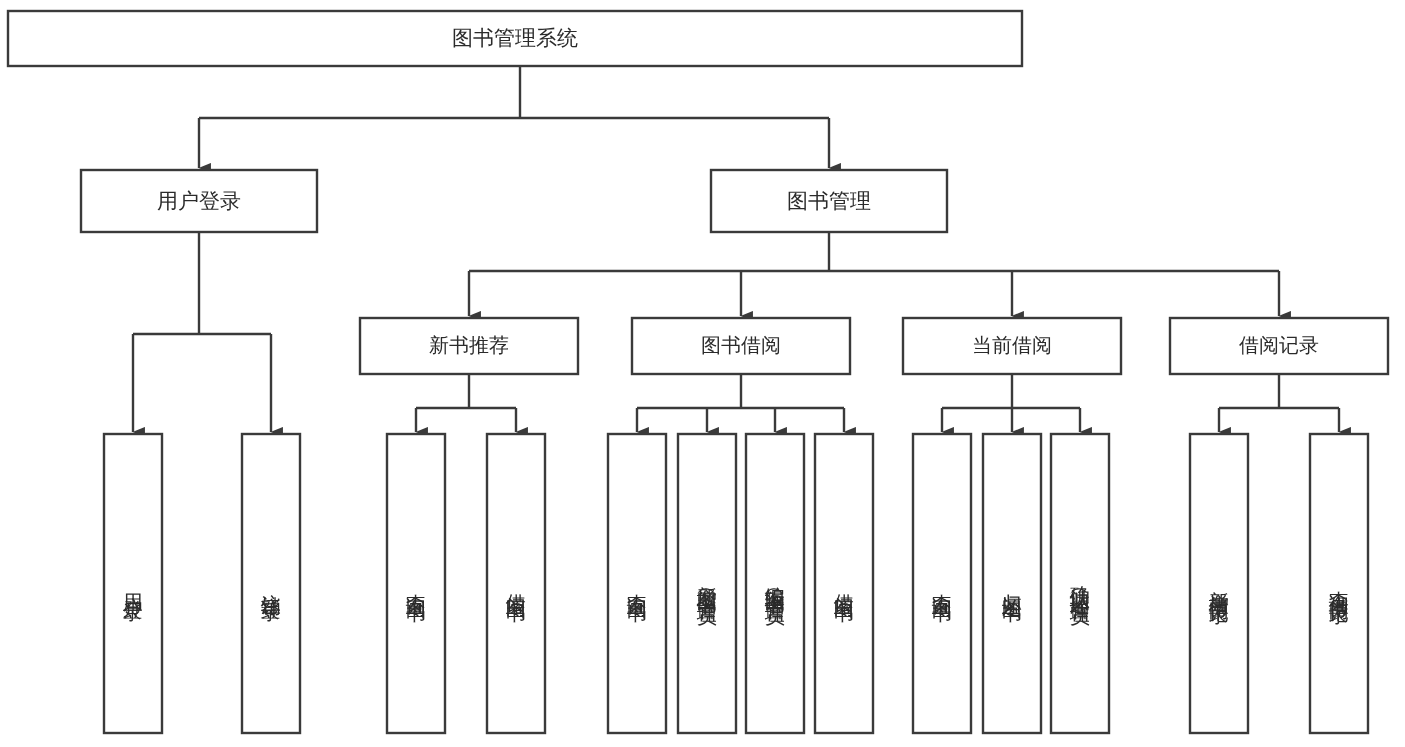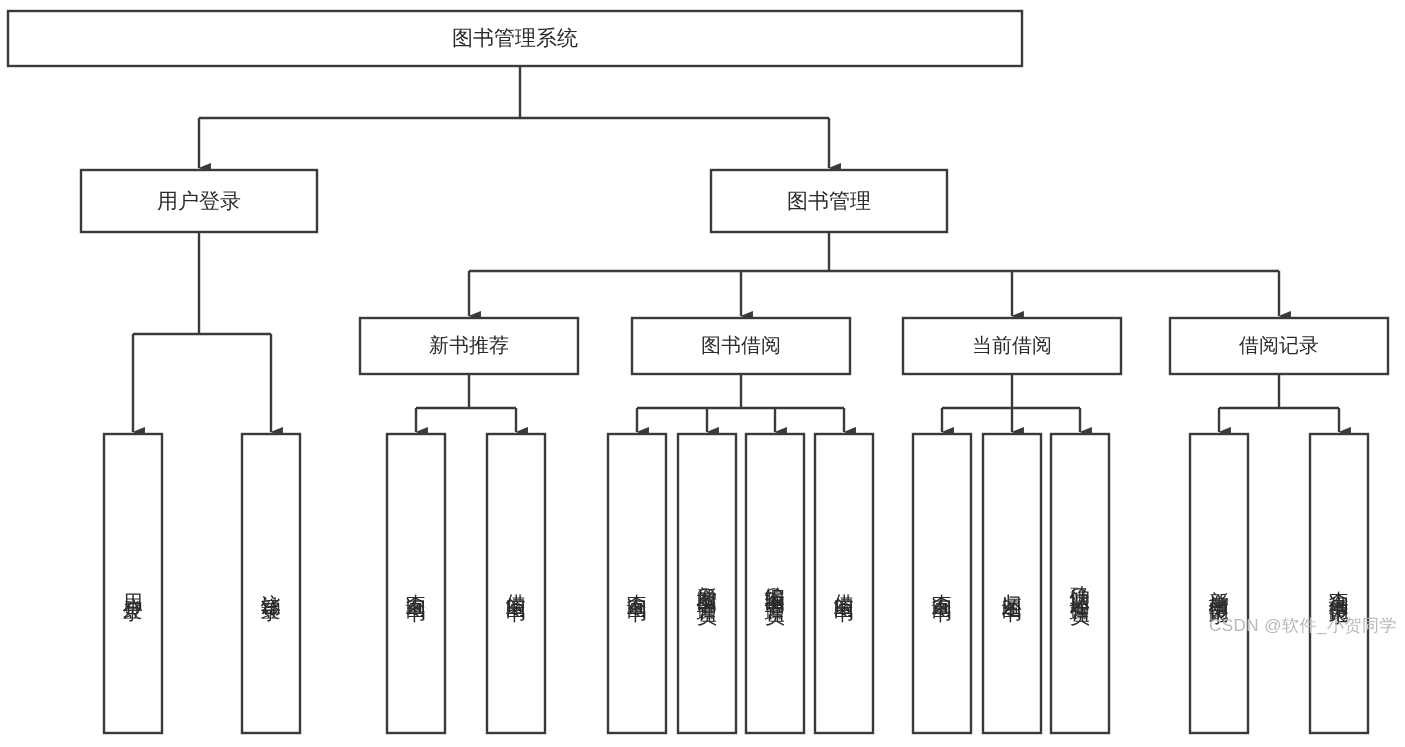--- a/index.html
+++ b/index.html
@@ -155,14 +155,13 @@
       <div class="leaf-label" style="left: 678px; top: 434px; width: 58px; height: 299px;">新增图书（管理员）</div>
       <div class="leaf-label" style="left: 746px; top: 434px; width: 58px; height: 299px;">编辑图书（管理员）</div>
       <div class="leaf-label" style="left: 815px; top: 434px; width: 58px; height: 299px;">借阅图书</div>
       <div class="leaf-label" style="left: 913px; top: 434px; width: 58px; height: 299px;">查询图书</div>
       <div class="leaf-label" style="left: 983px; top: 434px; width: 58px; height: 299px;">归还图书</div>
       <div class="leaf-label" style="left: 1051px; top: 434px; width: 58px; height: 299px;">确认归还（管理员）</div>
       <div class="leaf-label" style="left: 1190px; top: 434px; width: 58px; height: 299px;">新增借阅记录</div>
       <div class="leaf-label" style="left: 1310px; top: 434px; width: 58px; height: 299px;">查询借阅记录</div>
     </div>
 
-  <div class="watermark">CSDN @软件_小贺同学</div>
 </div>
 
 </body></html>

